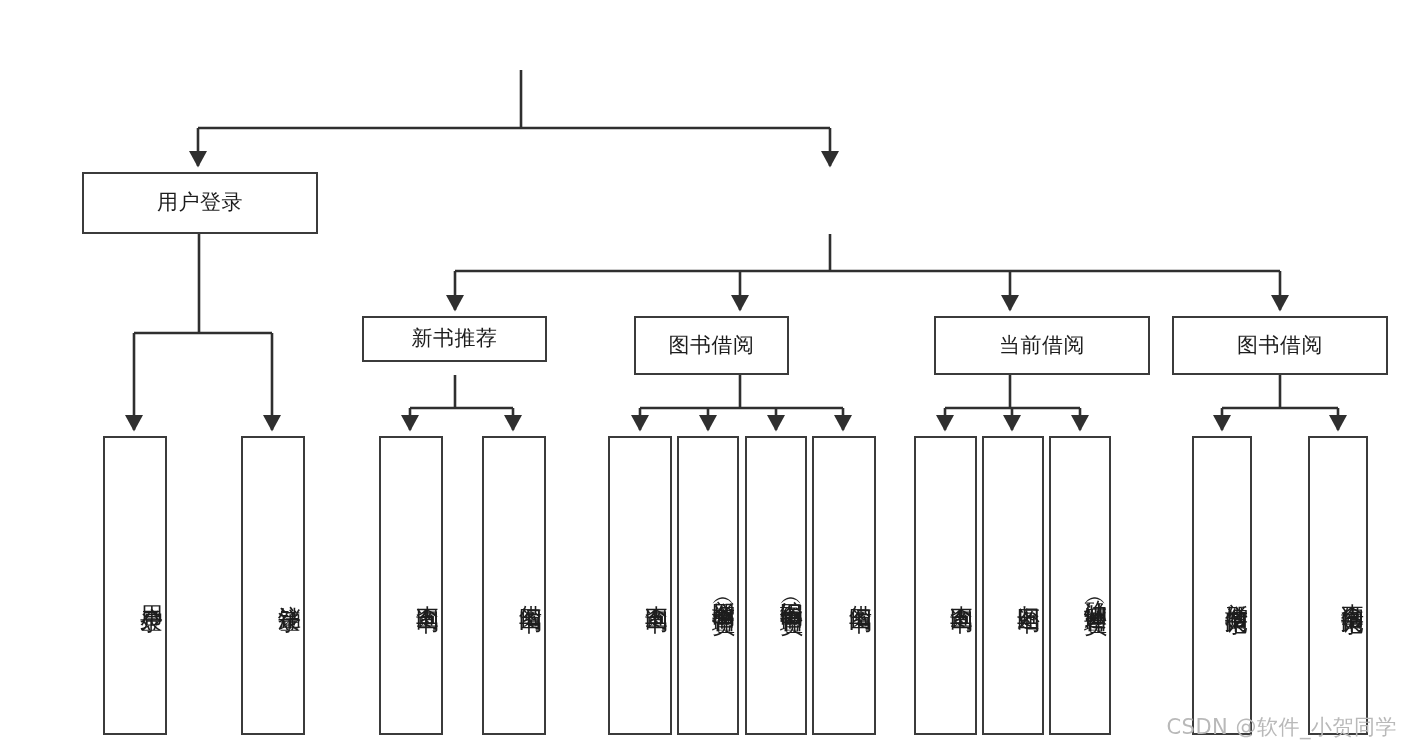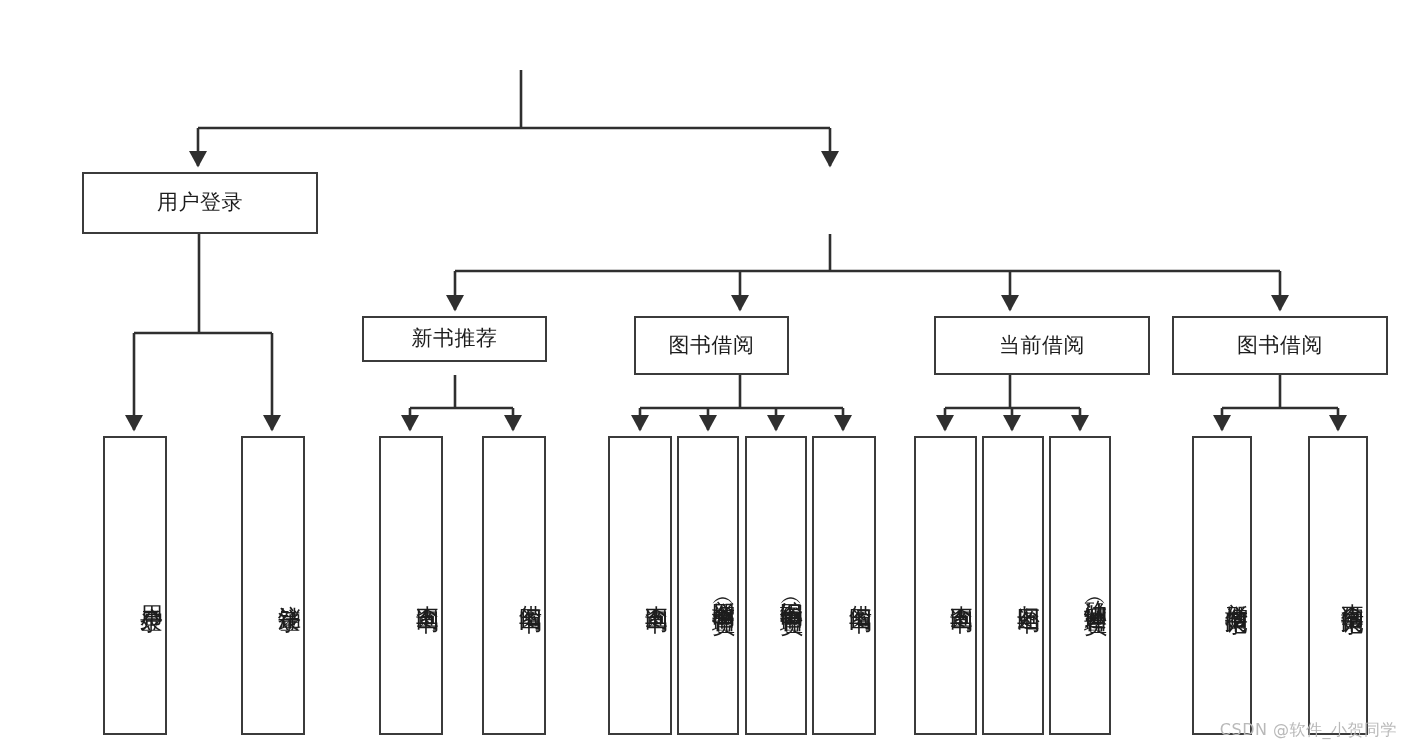--- a/index.html
+++ b/index.html
@@ -51,21 +51,21 @@
   }
   .node.vert span {
     writing-mode: vertical-rl;
     text-orientation: upright;
     white-space: nowrap;
   }
   #watermark {
     position: absolute;
     right: 8px;
     bottom: 6px;
-    font-size: 16px;
+    font-size: 21px;
     color: #b9b9b9;
     letter-spacing: 0.5px;
     white-space: nowrap;
     pointer-events: none;
   }
 </style>
 </head>
 <body>
 
 <div id="diagram-root">

